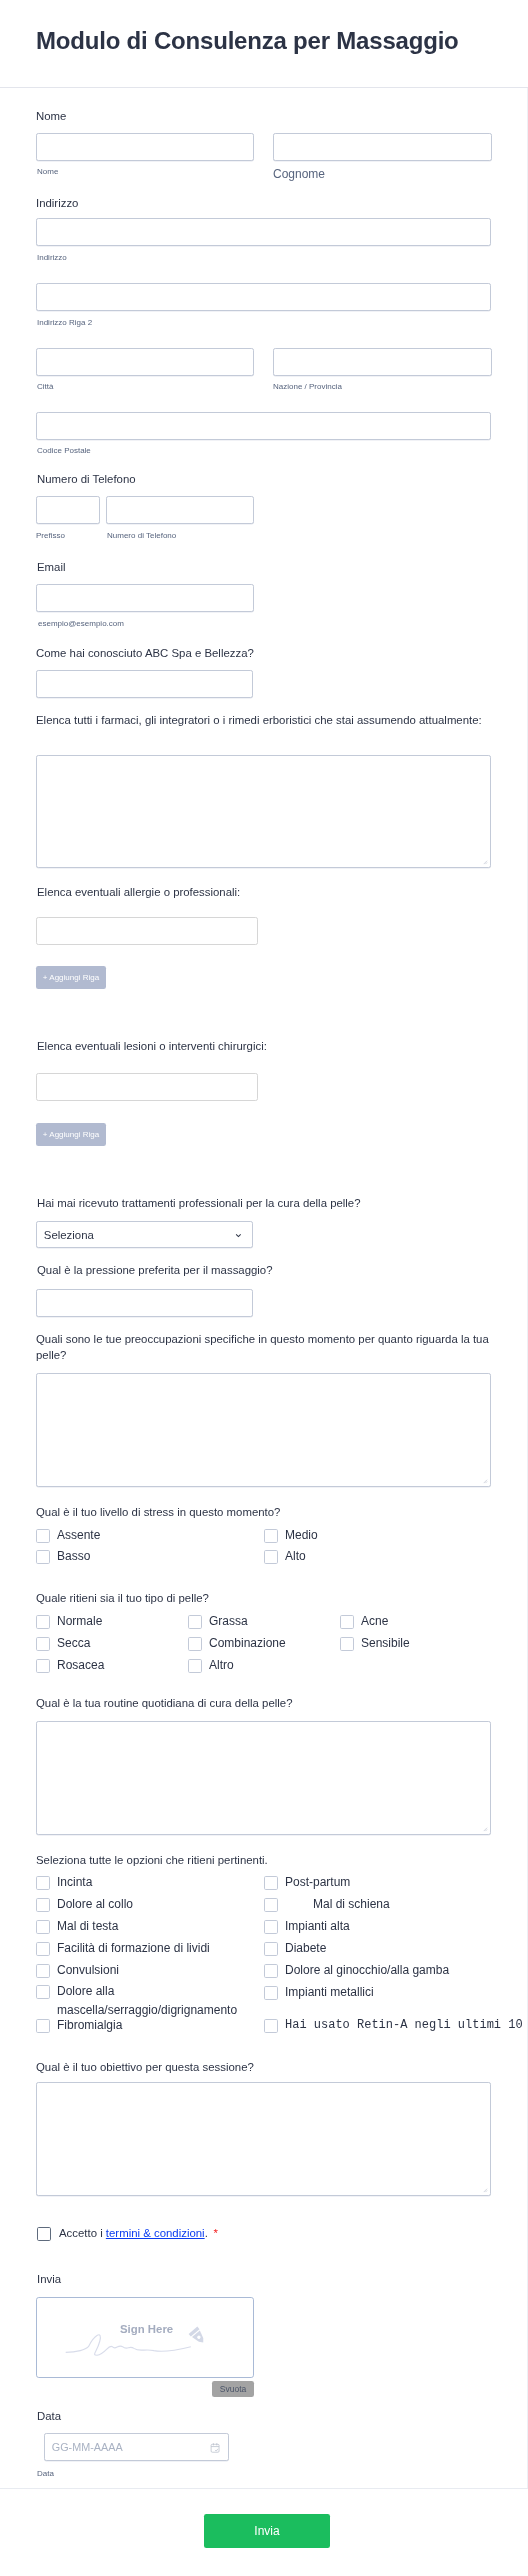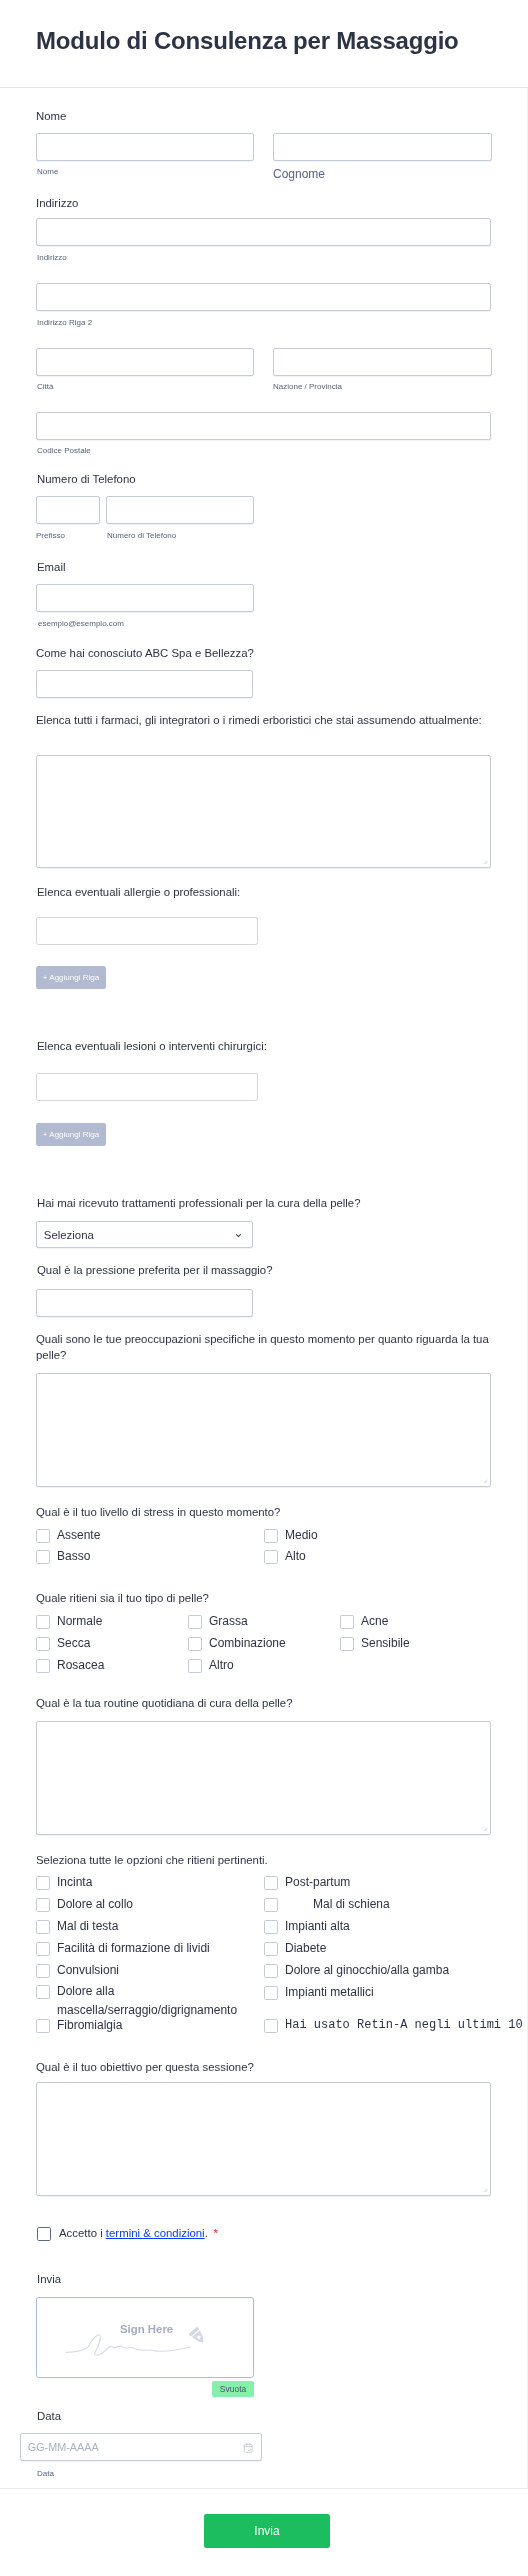--- a/index.html
+++ b/index.html
@@ -33,21 +33,21 @@
   .chevron { position: absolute; right: 10.2px; top: 10.2px; width: 6.8px; height: 6.8px; }
   .cb { width: 13.6px; height: 13.6px; border: 0.6px solid #c3cad8; border-radius: 1.7px; background: #fff; }
   .cb-label { font-size: 12px; color: #2c3345; white-space: nowrap; line-height: 13.6px; }
   .cb-label.wrap2 { white-space: normal; width: 170px; line-height: 19.3px; }
   .terms-cb { width: 14px; height: 14px; border: 0.6px solid #5f6b7d; border-radius: 1.7px; background: #fff; }
   .terms-text { font-size: 11.4px; color: #2c3345; white-space: nowrap; }
   .terms-link { color: #0a3cf0; text-decoration: underline; }
   .req { color: #f21c1c; margin-left: 5.7px; }
   .sig-box { border: 0.6px solid #a9bad6; border-radius: 2.8px; background: #fff; }
   .sig-text { font-size: 11.4px; color: #a4acbf; font-weight: 600; white-space: nowrap; }
-  .clear-btn { background: #86efac; border-radius: 2.3px; font-size: 8.5px; color: #4a5468; display:flex; align-items:center; justify-content:center; }
+  .clear-btn { background: #a3a3a3; border-radius: 2.3px; font-size: 8.5px; color: #4a5468; display:flex; align-items:center; justify-content:center; }
   .date-ph { position: absolute; left: 6.8px; top: 7.4px; font-size: 10.8px; color: #a9b2c3; }
   .date-icon { position: absolute; right: 8px; top: 8px; width: 10.2px; height: 11.4px; }
   .footer-line { left: 0; top: 2488px; width: 528px; height: 0.6px; background: #e8ebf1; }
   .submit {
     background: #1bbd5e; color: #ffffff; border-radius: 2.3px; font-size: 12px; font-weight: 500;
     display:flex; align-items:center; justify-content:center; border: none;
   }
 </style>
 </head>
 <body>
@@ -212,21 +212,21 @@
       <path d="M0 0 L18 0 L14 14 L9 20 L4 14 Z" fill="#d3d8e6"></path>
       <circle cx="9" cy="8" r="3" fill="#ffffff"></circle>
       <rect x="-1" y="-8" width="20" height="6" fill="#d3d8e6"></rect>
     </g>
   </svg>
   <span class="abs sig-text" style="left:83px; top:25px;">Sign Here</span>
 </div>
 <div class="abs clear-btn" style="left:212px; top:2381px; width:42px; height:16px;">Svuota</div>
 
 <div class="abs q-label" style="left:37px; top:2408px;">Data</div>
-<div class="abs input" style="left:20px; top:2433px; width:242px; height:28px;">
+<div class="abs input" style="left:44px; top:2433px; width:185px; height:28px;">
   <span class="date-ph">GG-MM-AAAA</span>
   <svg class="date-icon" viewBox="0 0 18 20">
     <rect x="2" y="4" width="14" height="14" rx="2" fill="none" stroke="#b7bdca" stroke-width="1.3"></rect>
     <path d="M2 8 H16 M6 2 V6 M12 2 V6" stroke="#b7bdca" stroke-width="1.3"></path>
     <path d="M9 14 L11 16 L14 12" fill="none" stroke="#b7bdca" stroke-width="1.3"></path>
   </svg>
 </div>
 <div class="abs sub-label" style="left:37px; top:2469px; font-size:8px;">Data</div>
 
 <div class="abs footer-line"></div>

